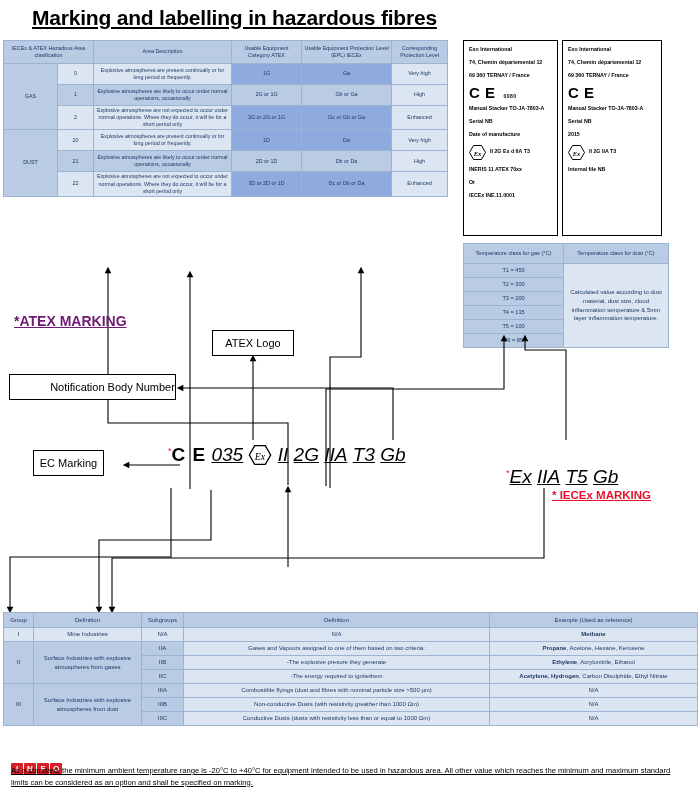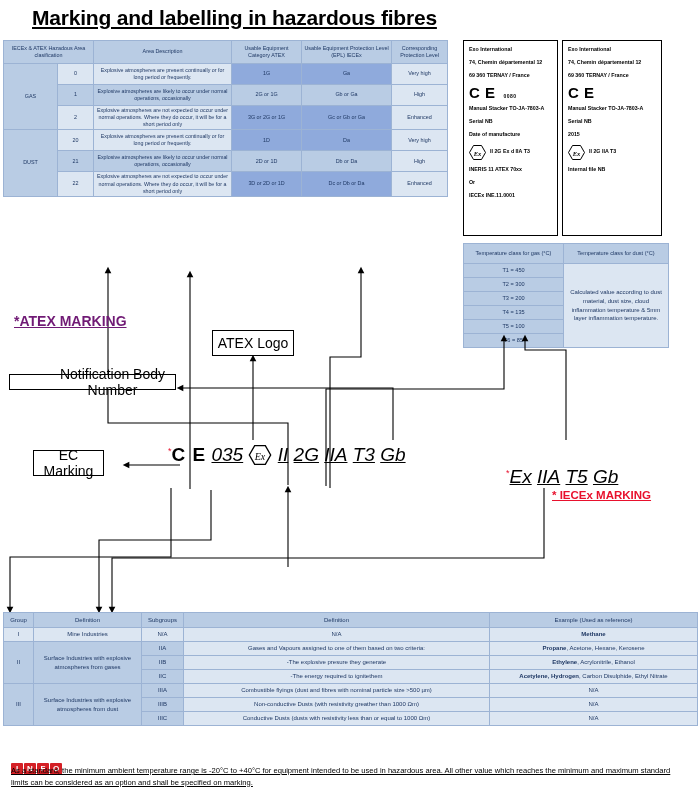--- a/index.html
+++ b/index.html
@@ -54,25 +54,25 @@
 
   
   #temp-table{left:463px;top:243px;width:205px;}
   #temp-table td{height:11px;font-size:5.6px;}
   #temp-table .hdr{height:17px;}
   #temp-table .calc{font-size:6px;line-height:1.45;}
 
   
   .flowbox{
     border:1px solid #000;background:#fff;color:#000;
-    font-size:14px;display:flex;align-items:center;justify-content:center;
+    font-size:11px;display:flex;align-items:center;justify-content:center;
     text-align:center;box-sizing:border-box;
   }
   #atex-logo-box{left:212px;top:330px;width:82px;height:26px;}
-  #notification-body-box{left:9px;top:374px;width:167px;height:16px;padding-left:40px;}
+  #notification-body-box{left:9px;top:374px;width:167px;height:26px;padding-left:40px;}
   #ec-marking-box{left:33px;top:450px;width:71px;height:26px;}
 
   
   #atex-marking-heading{
     left:14px;top:313px;font-size:14px;font-weight:bold;color:#701a75;
     text-decoration:underline;white-space:nowrap;
   }
   #iecex-marking-heading{
     left:520px;top:489px;font-size:11.5px;font-weight:bold;color:#e8112d;
     text-decoration:underline;white-space:nowrap;margin-left:32px;

